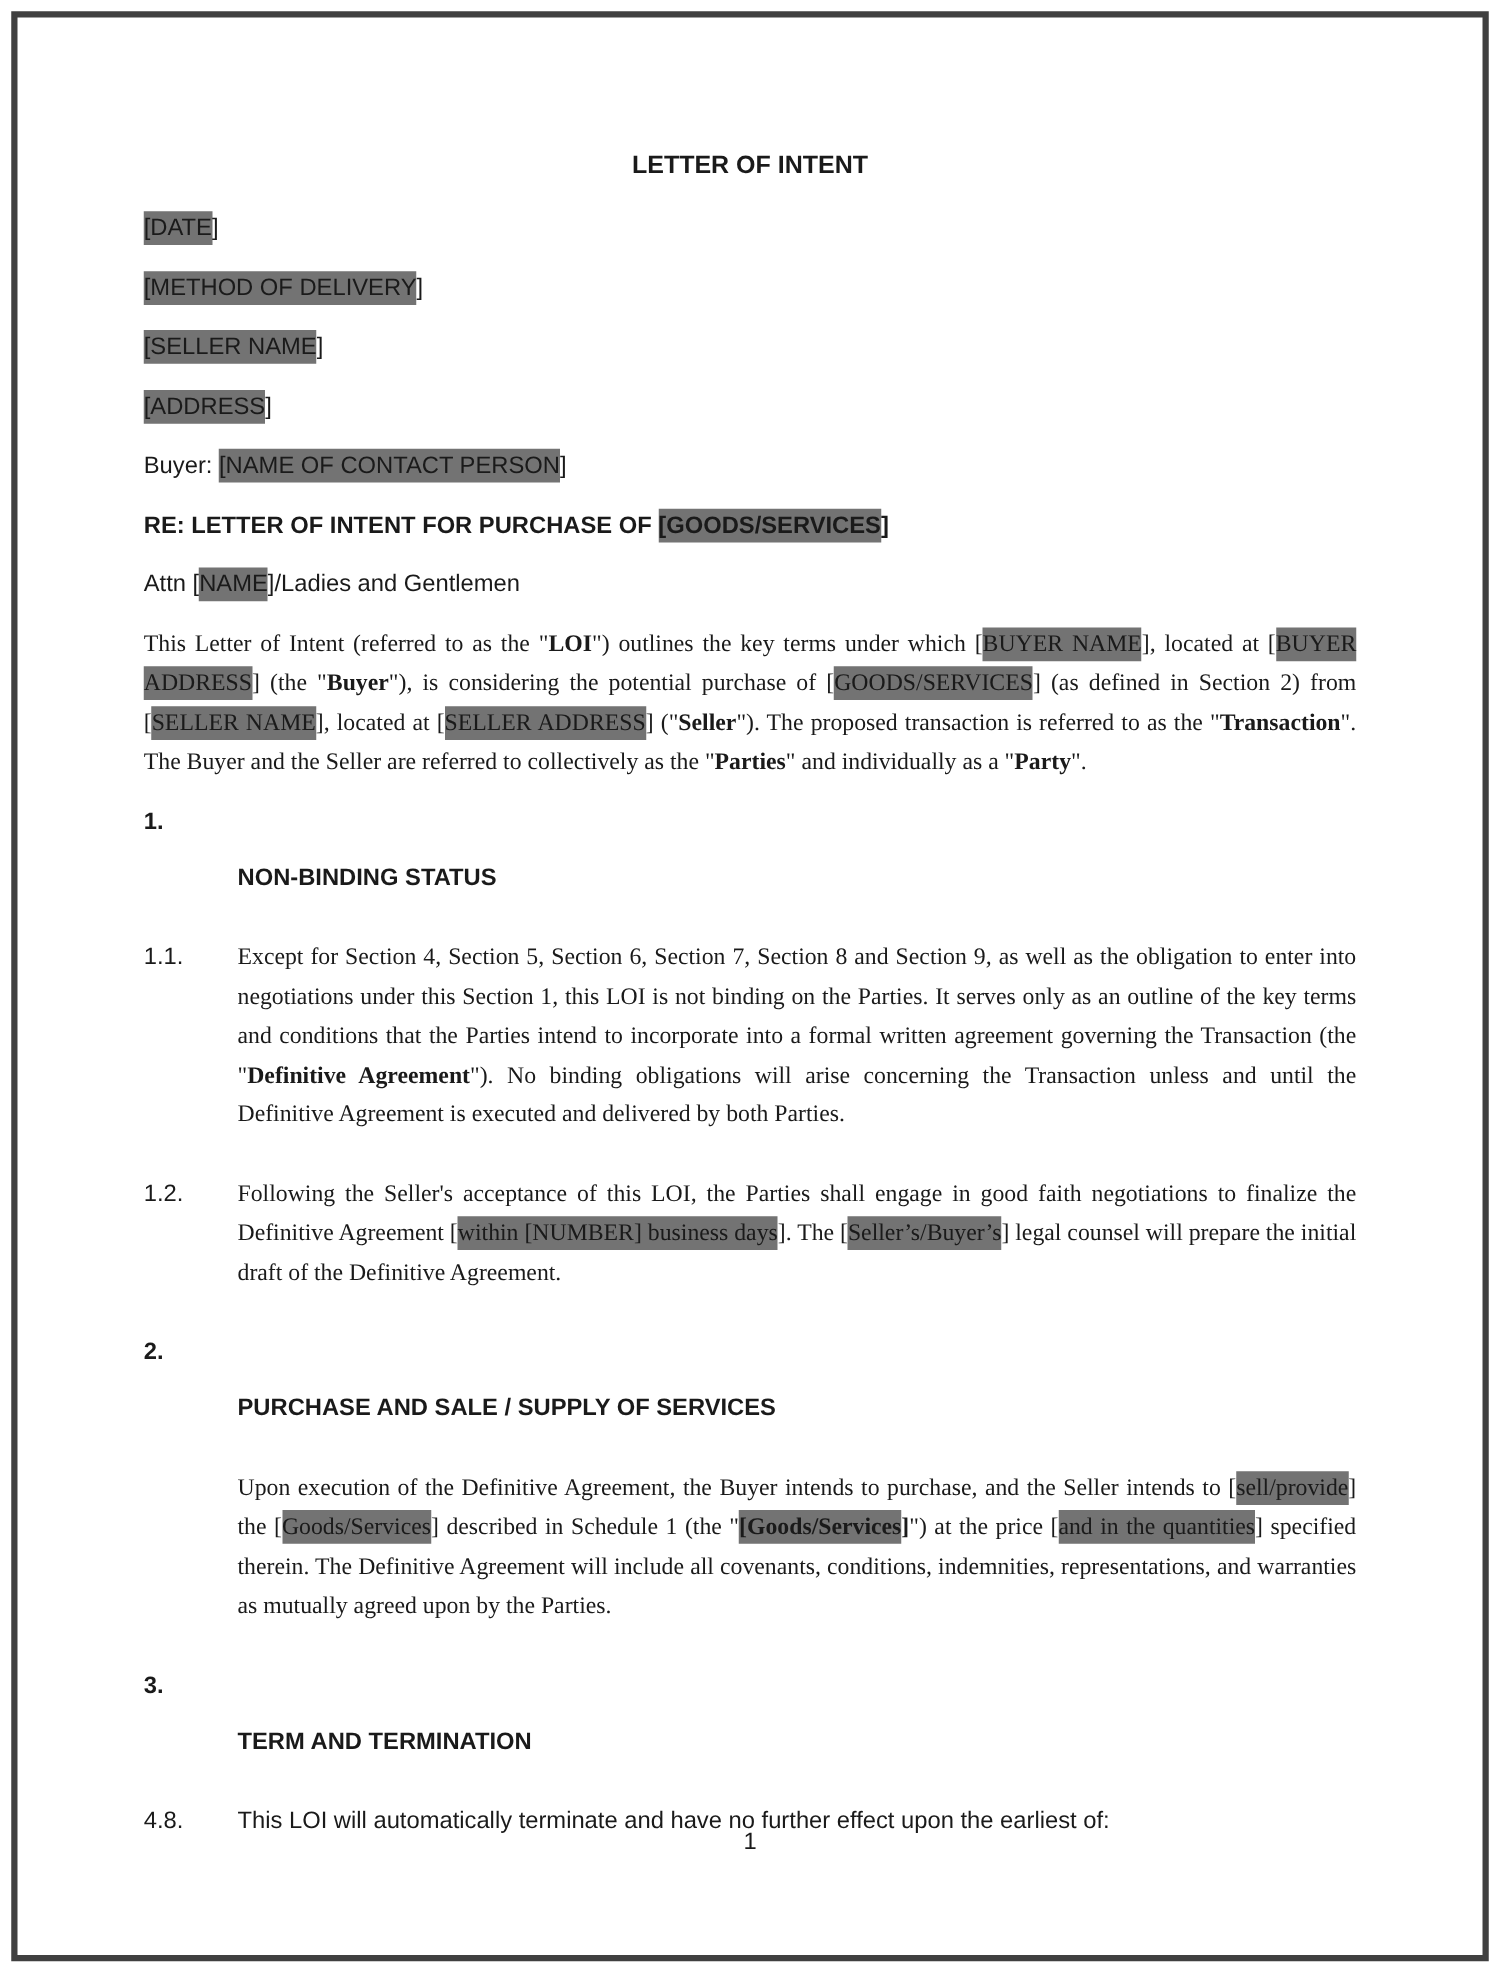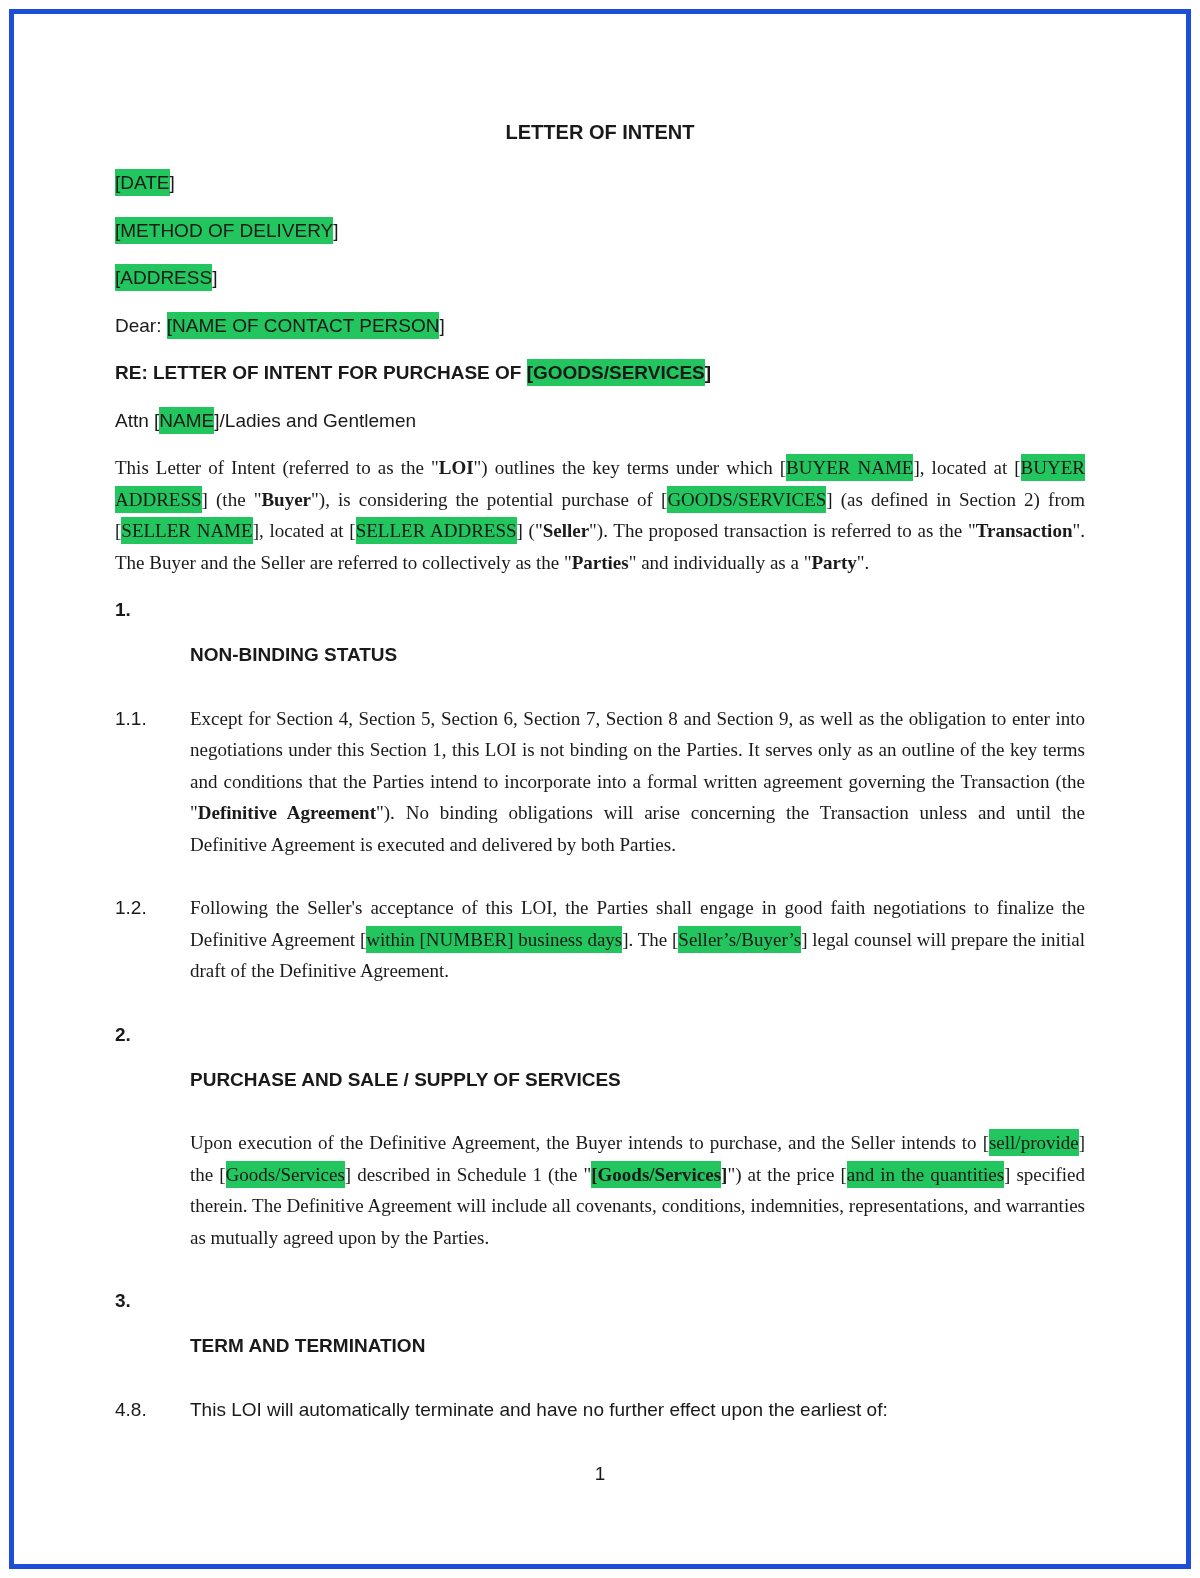--- a/index.html
+++ b/index.html
@@ -11,21 +11,21 @@
   }
   .page {
     position: relative;
     width: 1200px; height: 1578px;
     background: #ffffff;
     padding: 9px;
     overflow: hidden;
   }
   .frame {
     width: 100%; height: 100%;
-    border: 5px solid #1d4ed8;
+    border: 5px solid #404040;
     padding: 105px 101px 16px 101px;
   }
   .title {
     font-size: 20px; line-height: 27px;
     font-weight: bold;
     text-align: center;
     margin-bottom: 21px;
   }
   .line {
     font-size: 19px; line-height: 31.5px;
@@ -43,41 +43,42 @@
   .row.heading { margin-top: 32px; }
   .row.heading.first { margin-top: 16px; }
   .row.heading .num, .row.heading .label { font-weight: bold; }
   .row.heading .label { font-size: 19px; line-height: 31.5px; margin-top: 45px; }
   .row.clause { margin-top: 32px; }
   .row .ctext {
     flex: 1 1 auto;
     font-size: 19px; line-height: 31.5px;
   }
   .b { font-weight: bold; }
-  .h { background: #22c55e; padding: 3px 0; }
+  .h { background: #737373; padding: 3px 0; }
   .pageno {
     position: absolute;
     left: 115px; width: 970px;
     top: 1458px;
     text-align: center;
     font-size: 19px; line-height: 31.5px;
   }
 </style>
 </head>
 <body>
 
 <div class="page">
   <div class="frame">
 
     <div class="title">LETTER OF INTENT</div>
 
     <p class="line"><span class="h">[DATE</span><span>]</span></p>
     <p class="line"><span class="h">[METHOD OF DELIVERY</span><span>]</span></p>
+    <p class="line"><span class="h">[SELLER NAME</span><span>]</span></p>
     <p class="line"><span class="h">[ADDRESS</span><span>]</span></p>
-    <p class="line"><span>Dear: </span><span class="h">[NAME OF CONTACT PERSON</span><span>]</span></p>
+    <p class="line"><span>Buyer: </span><span class="h">[NAME OF CONTACT PERSON</span><span>]</span></p>
     <p class="line"><span class="b">RE: LETTER OF INTENT FOR PURCHASE OF </span><span class="b h">[GOODS/SERVICES</span><span class="b">]</span></p>
     <p class="line"><span>Attn [</span><span class="h">NAME</span><span>]/Ladies and Gentlemen</span></p>
 
     <p class="para justify"><span>This Letter of Intent (referred to as the "</span><span class="b">LOI</span><span>") outlines the key terms under which [</span><span class="h">BUYER NAME</span><span>], located at [</span><span class="h">BUYER ADDRESS</span><span>] (the "</span><span class="b">Buyer</span><span>"), is considering the potential purchase of [</span><span class="h">GOODS/SERVICES</span><span>] (as defined in Section 2) from [</span><span class="h">SELLER NAME</span><span>], located at [</span><span class="h">SELLER ADDRESS</span><span>] ("</span><span class="b">Seller</span><span>"). The proposed transaction is referred to as the "</span><span class="b">Transaction</span><span>". The Buyer and the Seller are referred to collectively as the "</span><span class="b">Parties</span><span>" and individually as a "</span><span class="b">Party</span><span>".</span></p>
 
     <div class="row heading first">
       <span class="num">1.</span>
       <span class="label">NON-BINDING STATUS</span>
     </div>
 

